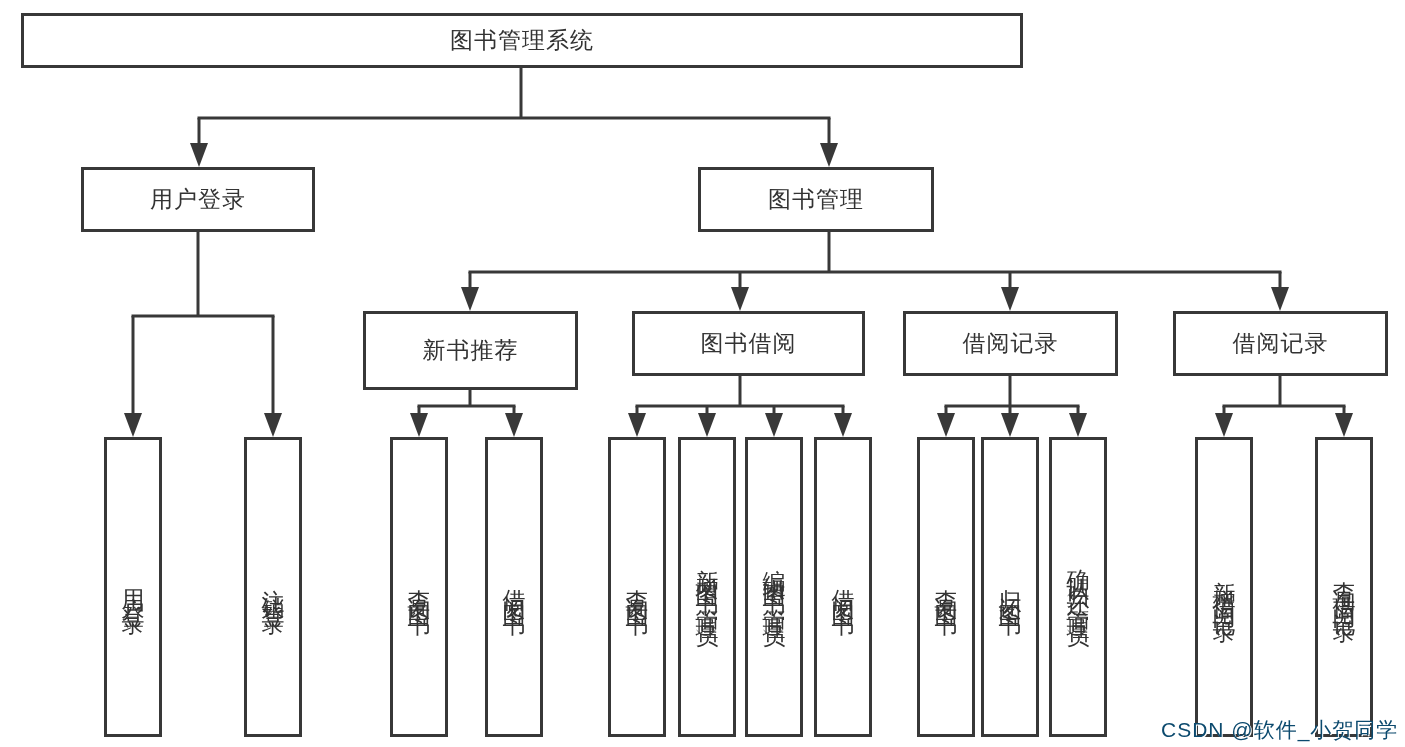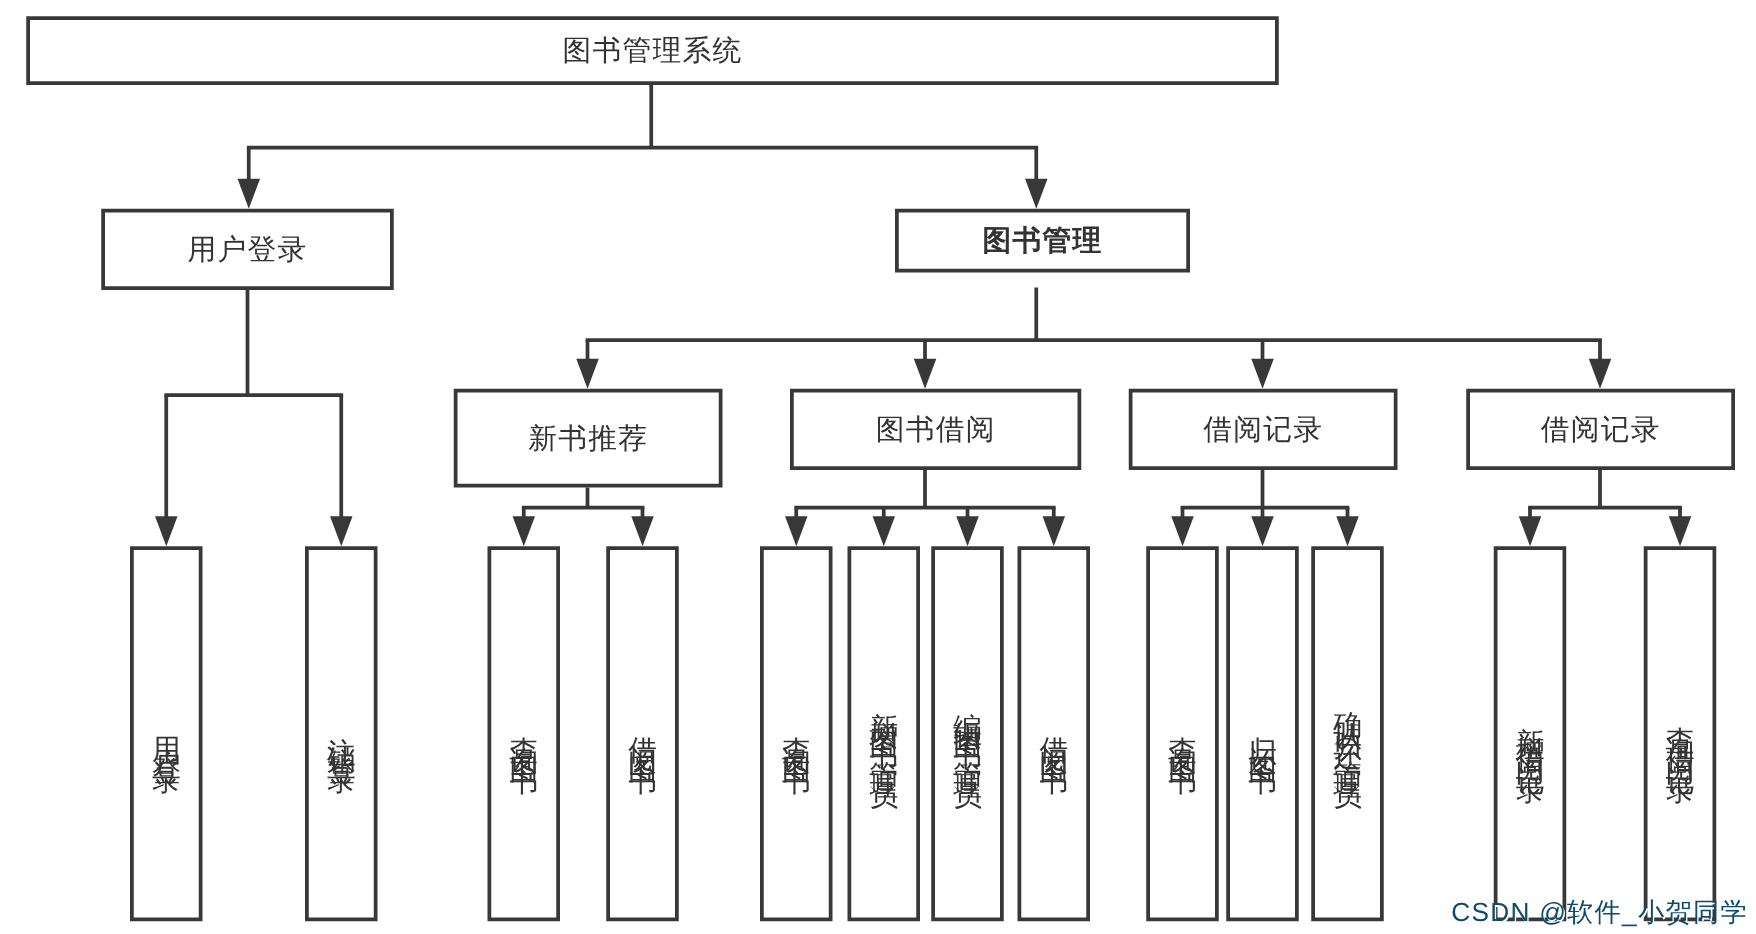--- a/index.html
+++ b/index.html
@@ -128,21 +128,21 @@
       <polygon points="1335,413 1353,413 1344,437" fill="#383838"></polygon>
     </svg>
 
   <div class="hbox" style="left:21px; top:13px; width:1002px; height:55px;">
     <span>图书管理系统</span>
   </div>
 
   <div class="hbox" style="left:81px; top:167px; width:234px; height:65px;">
     <span>用户登录</span>
   </div>
-  <div class="hbox" style="left:716px; top:167px; width:236px; height:51px;font-weight:bold;">
+  <div class="hbox" style="left:698px; top:167px; width:236px; height:65px;">
     <span>图书管理</span>
   </div>
 
   <div class="hbox" style="left:363px; top:311px; width:215px; height:79px;">
     <span>新书推荐</span>
   </div>
   <div class="hbox" style="left:632px; top:311px; width:233px; height:65px;">
     <span>图书借阅</span>
   </div>
   <div class="hbox" style="left:903px; top:311px; width:215px; height:65px;">

